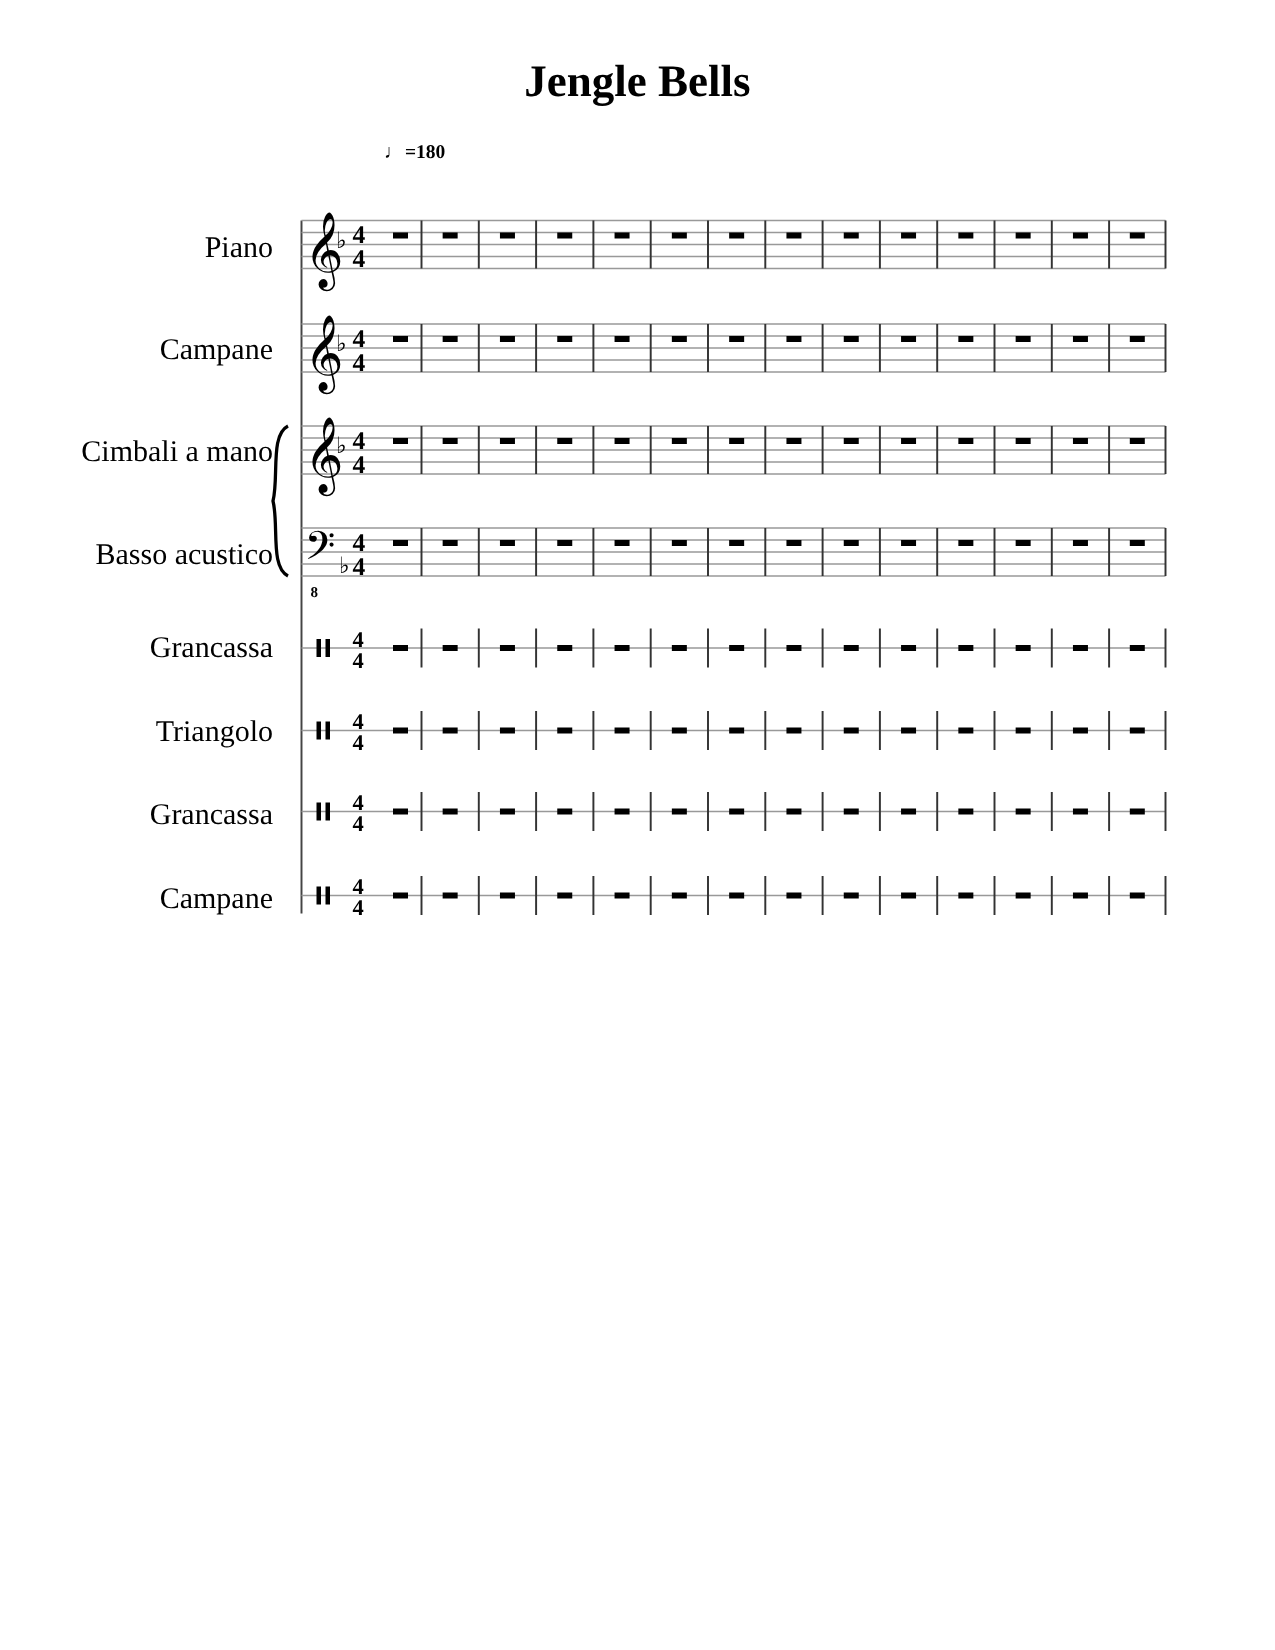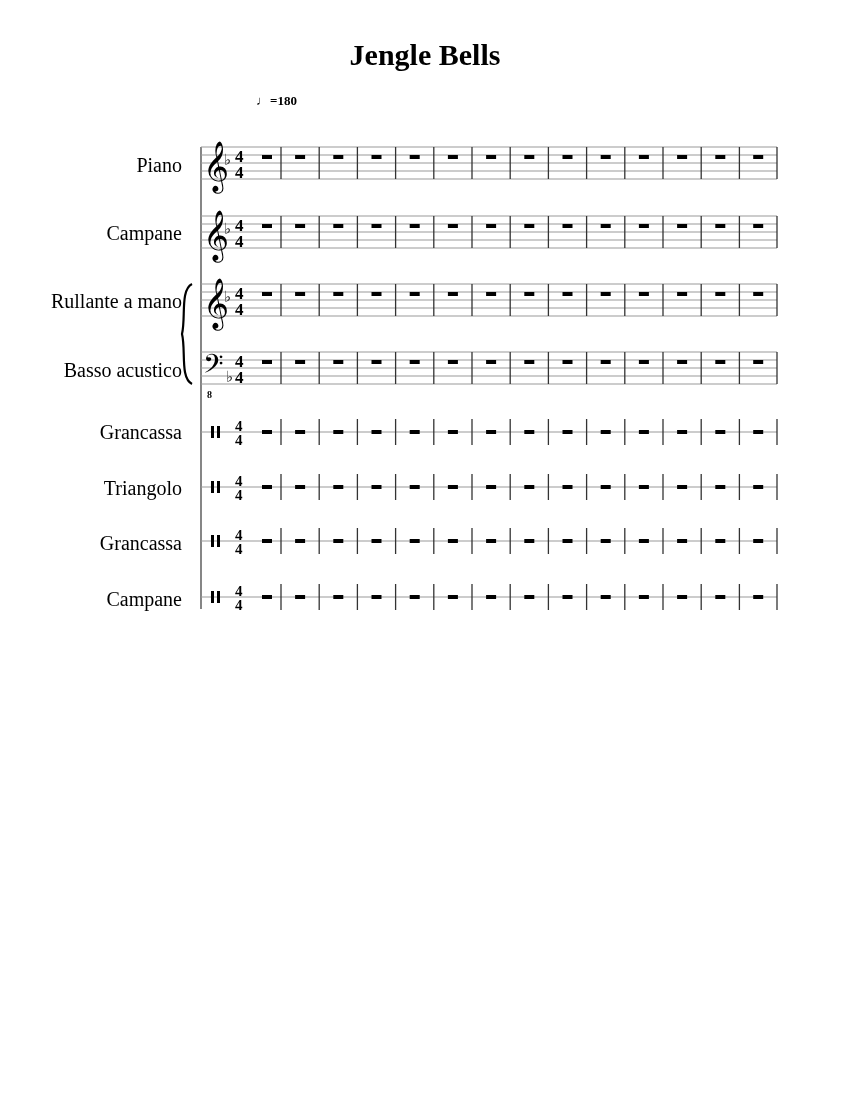--- a/index.html
+++ b/index.html
@@ -13,21 +13,21 @@
 </style>
 </head>
 <body>
 
 <div class="title">Jengle Bells</div>
 <div class="tempo"><span class="note">♩</span><span>=180</span></div>
 
 <div class="system">
   <div class="label" style="top:154px">Piano</div>
   <div class="label" style="top:222px">Campane</div>
-  <div class="label" style="top:290px">Rullante a mano</div>
+  <div class="label" style="top:290px">Cimbali a mano</div>
   <div class="label" style="top:359px">Basso acustico</div>
   <div class="label" style="top:421px">Grancassa</div>
   <div class="label" style="top:477px">Triangolo</div>
   <div class="label" style="top:532px">Grancassa</div>
   <div class="label" style="top:588px">Campane</div>
 
   <svg id="notation" width="850" height="1100">
       <line x1="201" y1="147" x2="201" y2="609" stroke="#444" stroke-width="1.3"></line>
       <path d="M192,284 C180,290 186,318 182,334 C186,350 180,378 192,384" fill="none" stroke="#000" stroke-width="2.2"></path>
       <line x1="201" y1="147" x2="777" y2="147" stroke="#999" stroke-width="1"></line>

